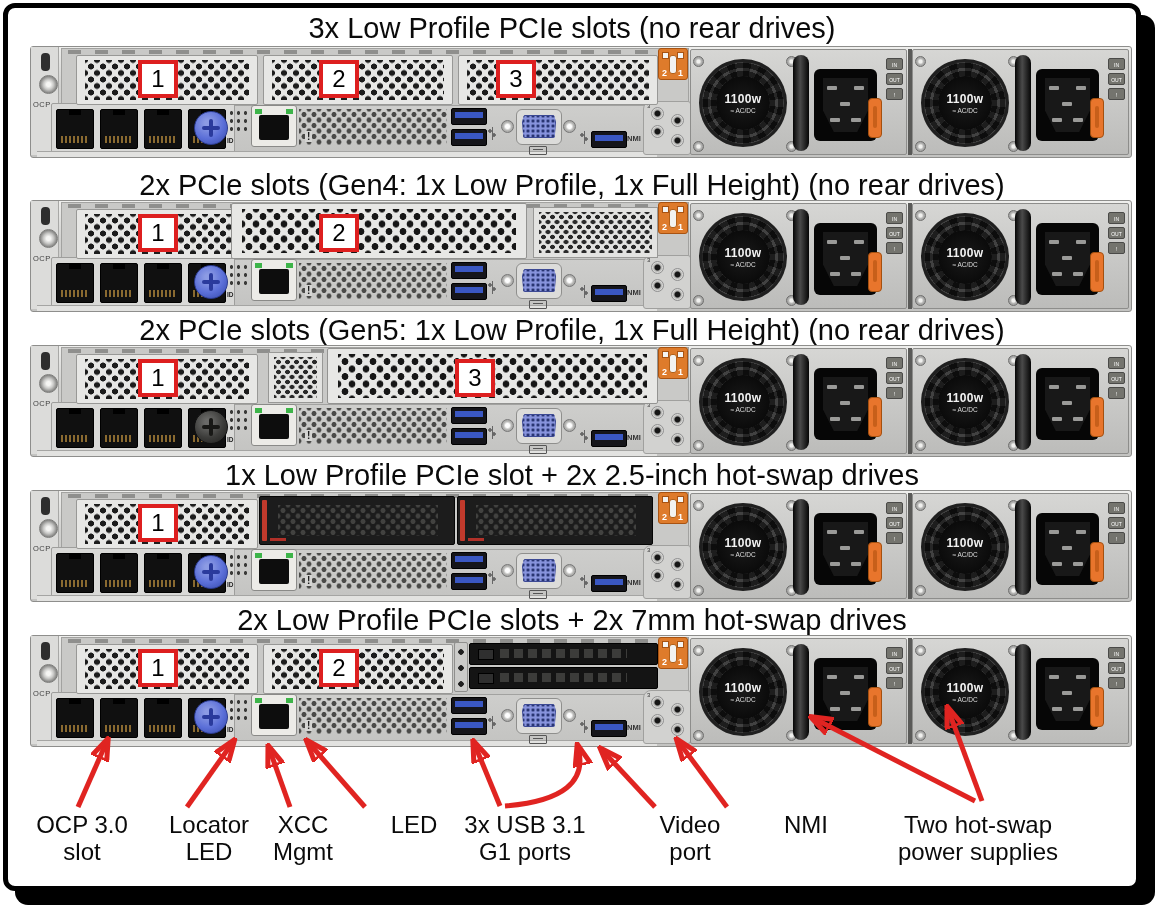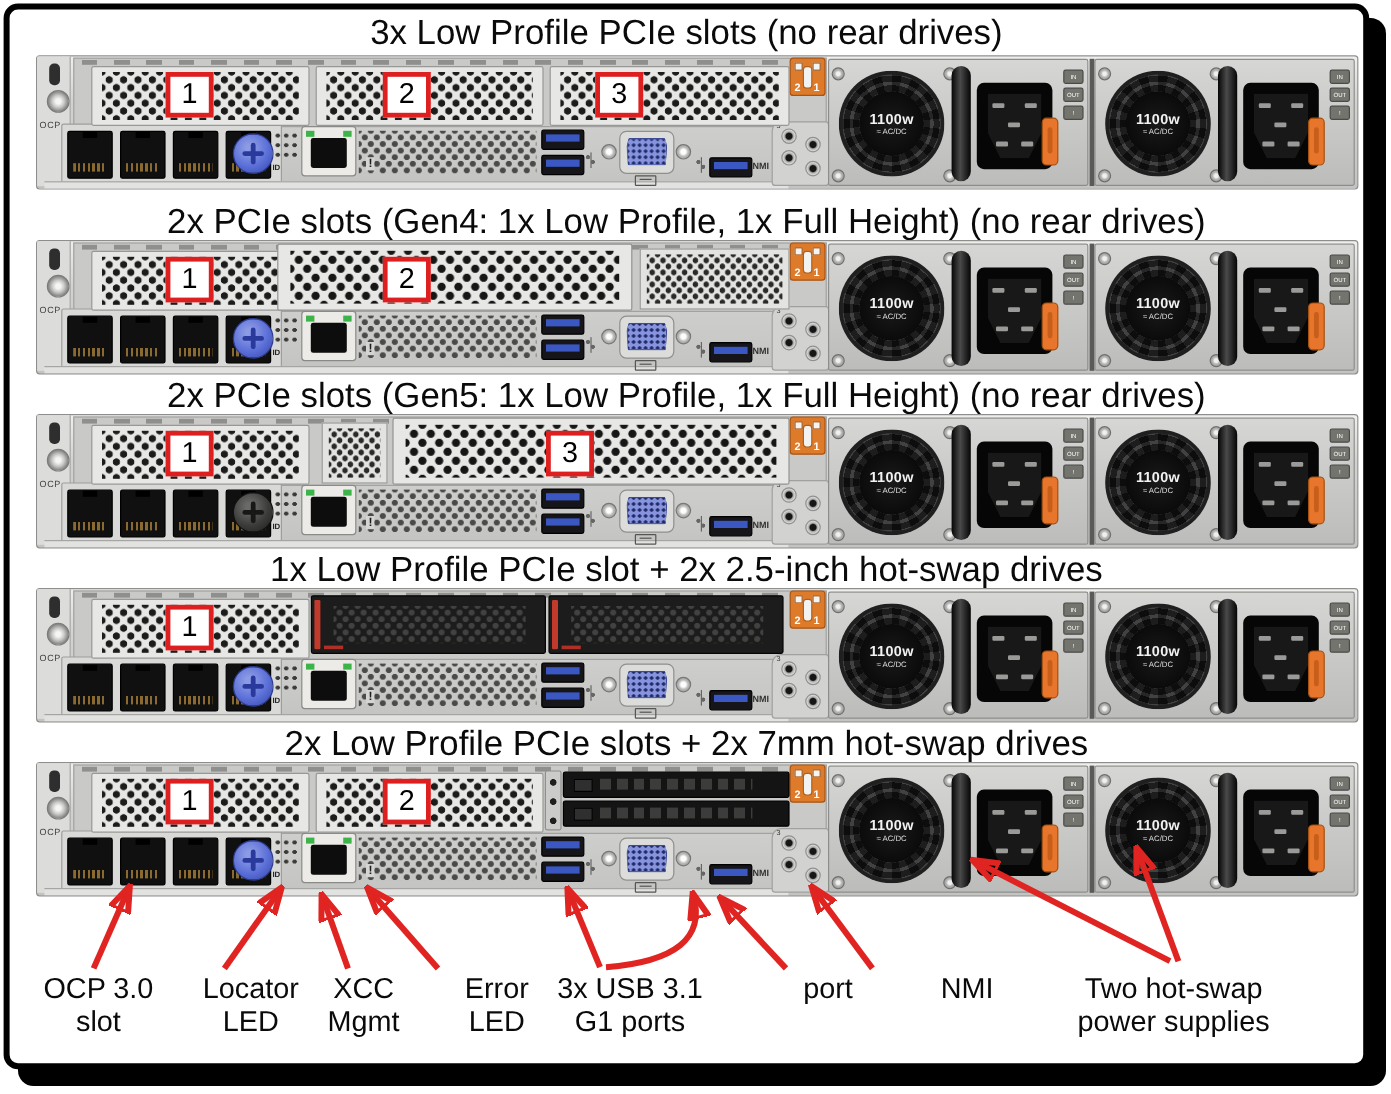--- a/index.html
+++ b/index.html
@@ -703,28 +703,28 @@
       </div>
       <div class="callout" style="left: 116px;">
         <div>Locator</div>
         <div>LED</div>
       </div>
       <div class="callout" style="left: 210px;">
         <div>XCC</div>
         <div>Mgmt</div>
       </div>
       <div class="callout" style="left: 321px;">
-        <div>Error</div>
         <div>LED</div>
       </div>
       <div class="callout" style="left: 432px; text-align: center;">
         <div>3x USB 3.1</div>
         <div>G1 ports</div>
       </div>
       <div class="callout" style="left: 597px;">
+        <div>Video</div>
         <div>port</div>
       </div>
       <div class="callout" style="left: 713px;">
         <div>NMI</div>
       </div>
       <div class="callout" style="left: 885px;">
         <div>Two hot-swap</div>
         <div>power supplies</div>
       </div>
     </div>

